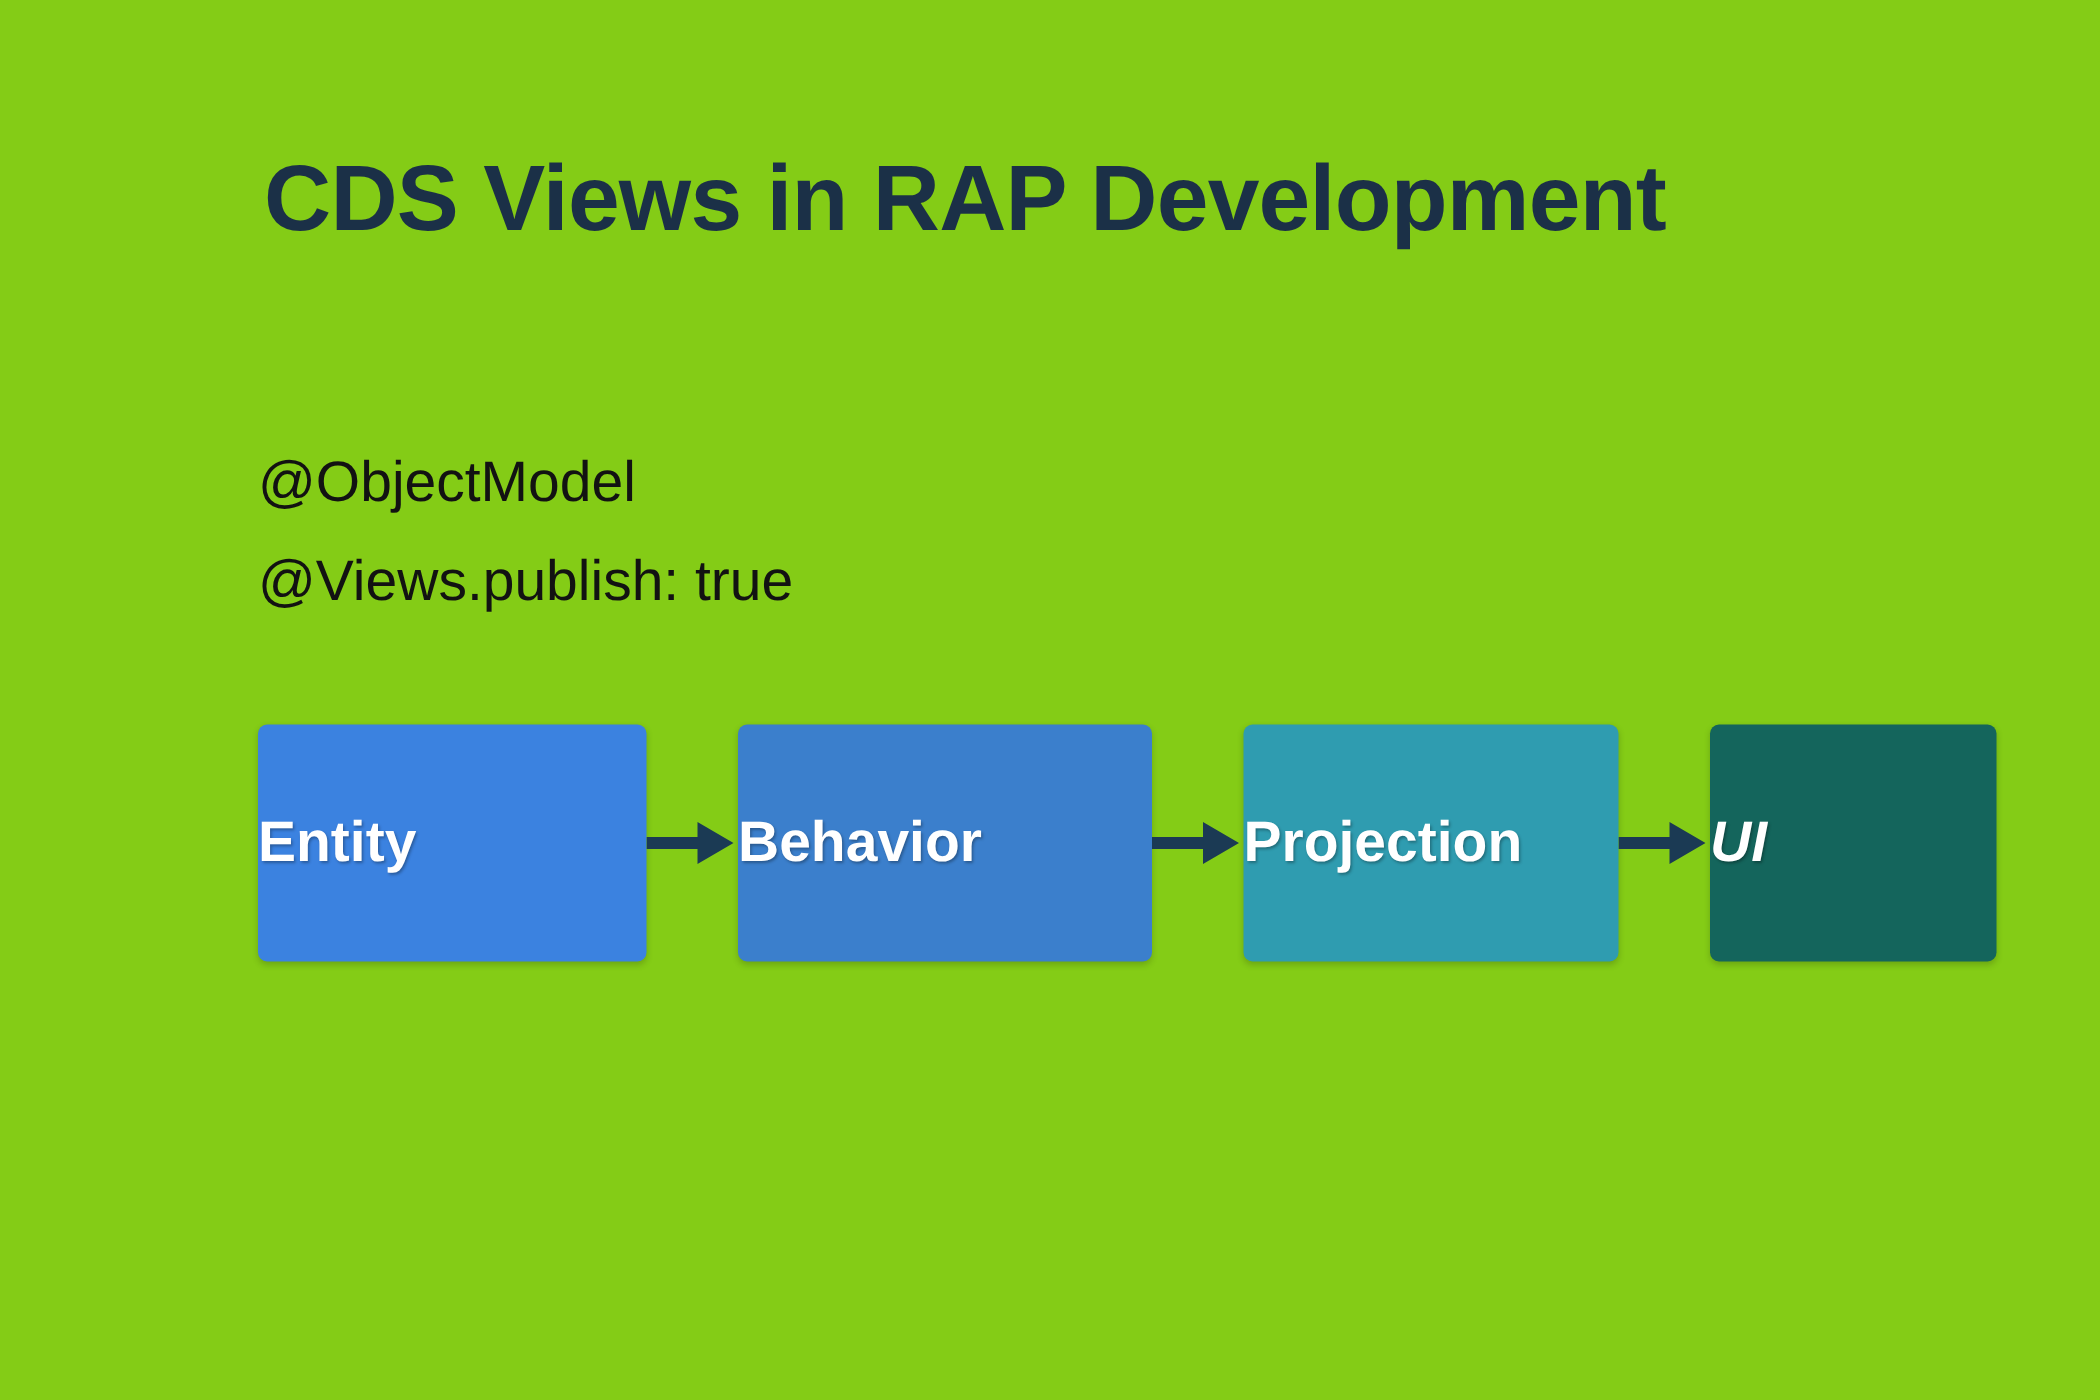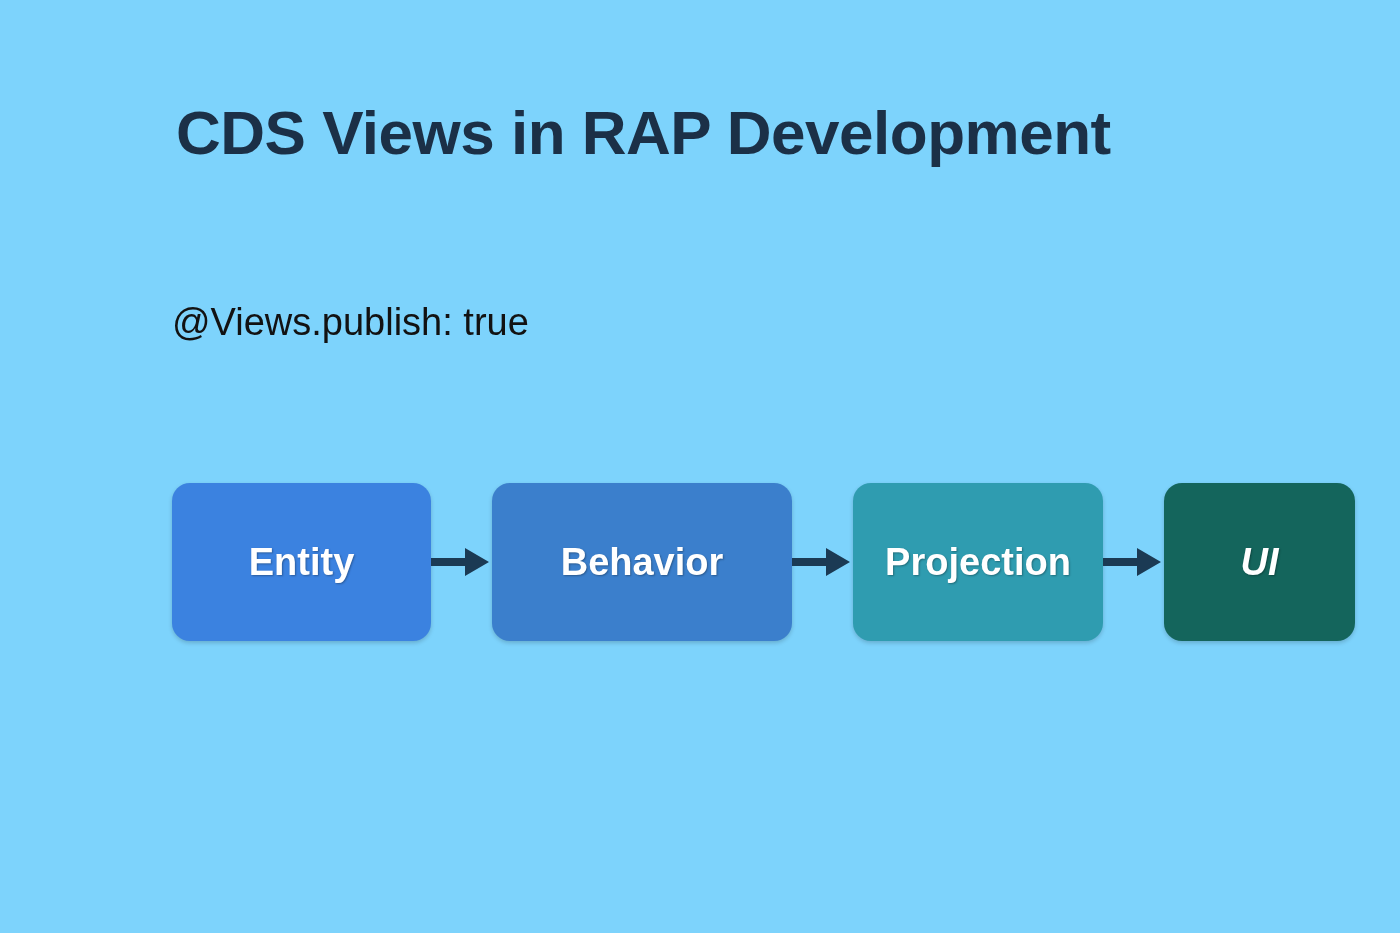--- a/index.html
+++ b/index.html
@@ -60,38 +60,37 @@
     left: 172px;
     top: 483px;
     height: 158px;
     display: flex;
     flex-direction: row;
     align-items: center;
   }
 
   .flow-box {
     height: 158px;
-    border-radius: 18px;
+    border-radius: 6px;
     display: flex;
     align-items: center;
-    justify-content: center;
     box-sizing: border-box;
     box-shadow: 0 2px 4px rgba(0,0,0,0.18);
   }
   .flow-box .box-label {
     font-size: 38px;
     font-weight: bold;
     color: #ffffff;
     text-shadow: 1px 1px 2px rgba(0,0,0,0.30);
     white-space: nowrap;
     letter-spacing: 0px;
   }
 
   .box-entity     { width: 259px; background: #3b82e0; }
-  .box-behavior   { width: 300px; background: #3b7fcc; }
+  .box-behavior   { width: 276px; background: #3b7fcc; }
   .box-projection { width: 250px; background: #2f9cb0; }
   .box-ui         { width: 191px; background: #14655c; font-style: italic; }
 
   
   .arrow {
     width: 61px;
     height: 158px;
     position: relative;
     flex: 0 0 auto;
   }
@@ -99,25 +98,26 @@
     position: absolute;
     left: 0;
     top: 50%;
     transform: translateY(-50%);
     display: block;
   }
 </style>
 </head>
 <body style="background: rgb(248, 248, 249);">
 
-<div class="slide" style="background: #7dd3fc;">
+<div class="slide" style="background: #84cc16;">
 
   <div class="title" style="color: rgb(27, 48, 71);">CDS Views in RAP Development</div>
 
   <div class="annotations">
+    <div class="annotation-line" style="color: rgb(18, 18, 18);">@ObjectModel</div>
     <div class="annotation-line" style="color: rgb(18, 18, 18);">@Views.publish: true</div>
   </div>
 
   <div class="flow">
 
     <div class="flow-box box-entity" style="background: rgb(59, 130, 224);">
       <span class="box-label" style="color: rgb(255, 255, 255);">Entity</span>
     </div>
 
     <div class="arrow">

